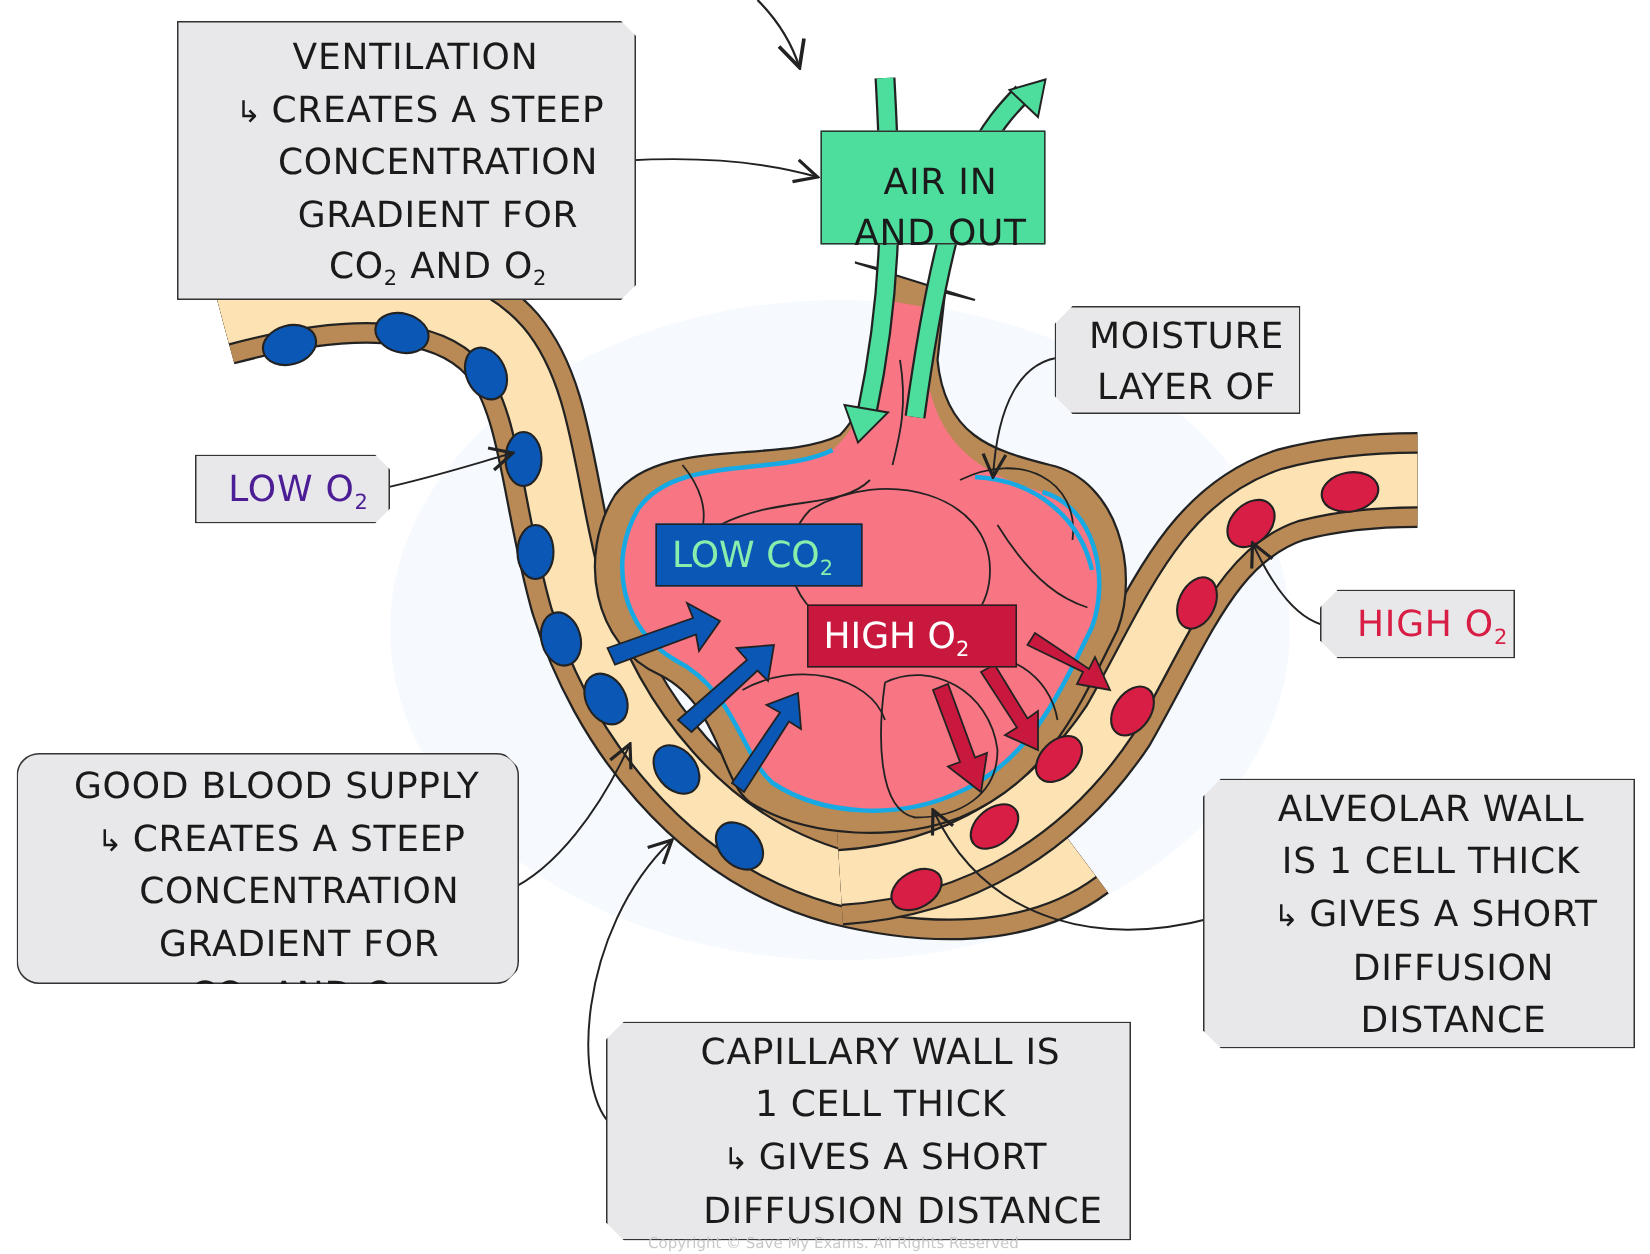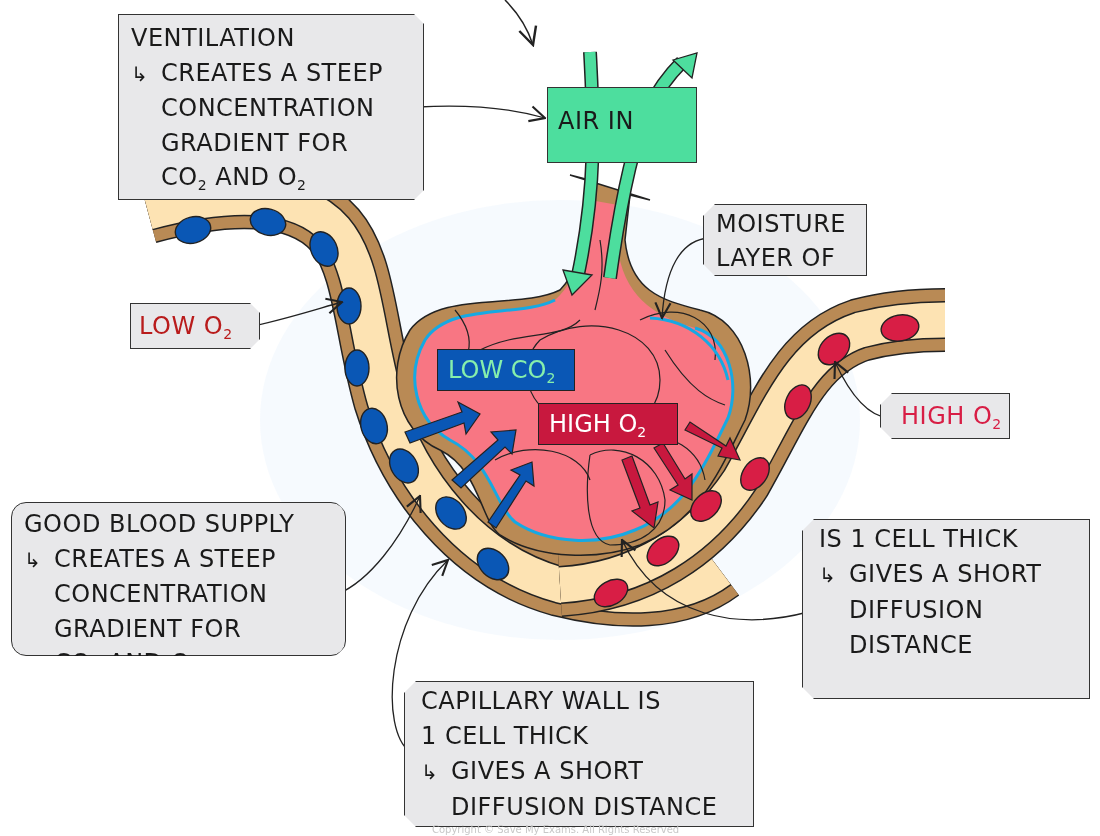--- a/index.html
+++ b/index.html
@@ -1,21 +1,21 @@
 <!DOCTYPE html>
 <html><head>
 <meta charset="utf-8">
 <style>
   html, body { margin: 0; padding: 0; background: #ffffff; }
   body { width: 1100px; height: 836px; position: relative; overflow: hidden;
          font-family: "DejaVu Sans", sans-serif; }
   #stage { position: absolute; left: 0; top: 0; width: 1100px; height: 836px; }
   .lbl { position: absolute; background: #e8e8ea; border: 1.6px solid #333;
          color: #1a1a1a; font-size: 24px; line-height: 34.5px; letter-spacing: 0.5px;
-         box-sizing: border-box; }
+         box-sizing: border-box; text-align: center; }
   .lbl .ln { display: block; white-space: nowrap; }
   .lbl .ind { padding-left: 30px; }
   .lbl .arr { display: inline-block; width: 30px; font-size: 20px; }
   sub { font-size: 14px; vertical-align: -5px; line-height: 0; }
   .clip-tr { clip-path: polygon(0 0, calc(100% - 10px) 0, 100% 10px, 100% calc(100% - 10px), calc(100% - 10px) 100%, 0 100%); }
   .clip-l { clip-path: polygon(12px 0, 100% 0, 100% 100%, 12px 100%, 0 calc(100% - 12px), 0 12px); }
   .tag { position: absolute; font-size: 24px; line-height: 32px; padding: 4px 10px; white-space: nowrap; }
   .copyright { position: absolute; left: 432px; top: 824px; font-size: 10px; color: #c8c8c8; white-space: nowrap; }
 </style>
 </head>
@@ -134,28 +134,29 @@
 <div class="lbl clip-tr" style="left:118px; top:14px; width:306px; height:186px; padding:6px 0 0 12px;">
   <span class="ln">VENTILATION</span>
   <span class="ln"><span class="arr">↳</span><span>CREATES A STEEP</span></span>
   <span class="ln ind">CONCENTRATION</span>
   <span class="ln ind">GRADIENT FOR</span>
   <span class="ln ind"><span>CO</span><sub>2</sub><span> AND O</span><sub>2</sub></span>
 </div>
 
 <div class="lbl" style="left:547px; top:87px; width:150px; height:76px; background:#4dde9e; padding:16px 0 0 10px; line-height:34px;">
   <span class="ln">AIR IN</span>
+  <span class="ln">AND OUT</span>
 </div>
 
 <div class="lbl clip-l" style="left:703px; top:204px; width:164px; height:72px; padding:2px 0 0 12px; line-height:34px;">
   <span class="ln">MOISTURE</span>
   <span class="ln">LAYER OF</span>
 </div>
 
-<div class="lbl clip-tr" style="left:130px; top:303px; width:130px; height:46px; padding:5px 0 0 8px; color:#b91c1c;">
+<div class="lbl clip-tr" style="left:130px; top:303px; width:130px; height:46px; padding:5px 0 0 8px; color:#4c1d95;">
   <span>LOW O</span><sub>2</sub>
 </div>
 
 <div class="lbl clip-l" style="left:880px; top:393px; width:130px; height:46px; padding:5px 0 0 20px; color:#d81e45;">
   <span>HIGH O</span><sub>2</sub>
 </div>
 
 <div class="tag" style="left:437px; top:349px; width:116px; height:32px; background:#0a57b5; color:#86efac; border:1.5px solid #222;">
   <span>LOW CO</span><sub>2</sub>
 </div>
@@ -173,19 +174,20 @@
 </div>
 
 <div class="lbl clip-l" style="left:404px; top:681px; width:350px; height:146px; padding:2px 0 0 16px; line-height:35px;">
   <span class="ln">CAPILLARY WALL IS</span>
   <span class="ln">1 CELL THICK</span>
   <span class="ln"><span class="arr">↳</span><span>GIVES A SHORT</span></span>
   <span class="ln ind">DIFFUSION DISTANCE</span>
 </div>
 
 <div class="lbl clip-l" style="left:802px; top:519px; width:288px; height:180px; padding:2px 0 0 16px; line-height:35px;">
+  <span class="ln">ALVEOLAR WALL</span>
   <span class="ln">IS 1 CELL THICK</span>
   <span class="ln"><span class="arr">↳</span><span>GIVES A SHORT</span></span>
   <span class="ln ind">DIFFUSION</span>
   <span class="ln ind">DISTANCE</span>
 </div>
 
 <div class="copyright">Copyright © Save My Exams. All Rights Reserved</div>
 
 </body></html>

